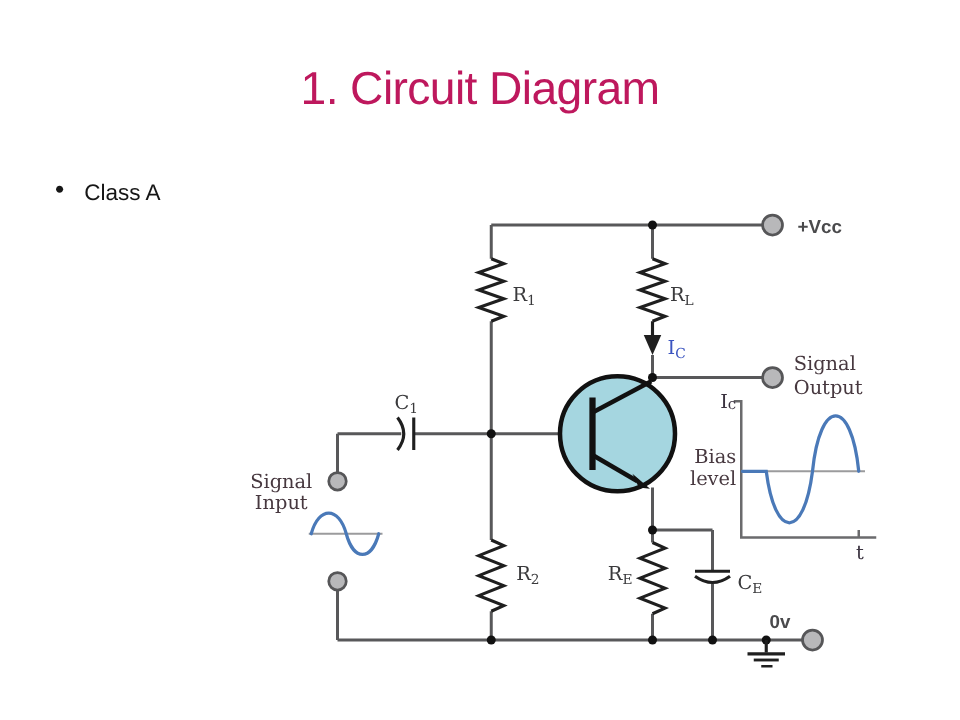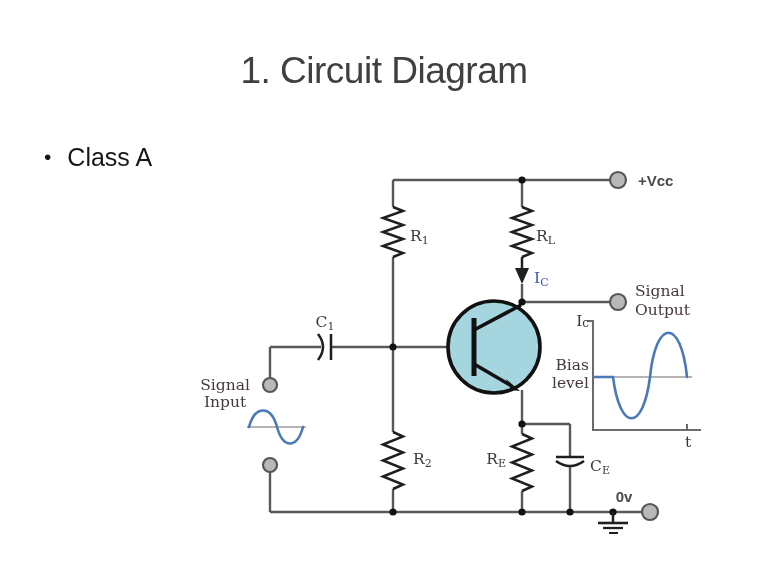--- a/index.html
+++ b/index.html
@@ -3,29 +3,29 @@
 <meta charset="utf-8">
 <style>
   html,body{margin:0;padding:0;}
   body{
     width:768px;height:576px;background:#ffffff;position:relative;overflow:hidden;
     font-family:"Liberation Sans",sans-serif;
   }
   .slide{position:absolute;inset:0;}
   .slide-title{
     position:absolute;top:50px;left:0;width:100%;text-align:center;margin:0;
-    font-family:"Liberation Sans",sans-serif;font-weight:400;font-size:37px;color:#404040;
+    font-family:"Liberation Sans",sans-serif;font-weight:400;font-size:37px;color:#be185d;
     letter-spacing:-0.5px;
   }
   .bullet-row{
     position:absolute;top:143px;left:44px;display:flex;align-items:baseline;gap:16px;
     color:#161616;
   }
   .bullet-marker{font-size:21px;line-height:1;transform:translateY(-2px);}
-  .bullet-text{font-size:25px;font-family:"Liberation Sans",sans-serif;}
+  .bullet-text{font-size:18px;font-family:"Liberation Sans",sans-serif;}
   svg{position:absolute;top:0;left:0;}
   .wire{stroke:#58585a;stroke-width:2.4;fill:none;}
   .comp{stroke:#1f1f1f;stroke-width:2.5;fill:none;}
   .axis{stroke:#6b6b6d;stroke-width:2;fill:none;}
   .biasline{stroke:#9b9b9d;stroke-width:1.6;fill:none;}
   .sine{stroke-width:2.6;fill:none;stroke-linecap:round;}
   .dot{fill:#111111;stroke:none;}
   .term{fill:#b8b8ba;stroke:#565658;stroke-width:2.2;}
   .lbl{font-family:"DejaVu Serif",serif;font-size:15.5px;}
   .sub{font-size:11px;}

